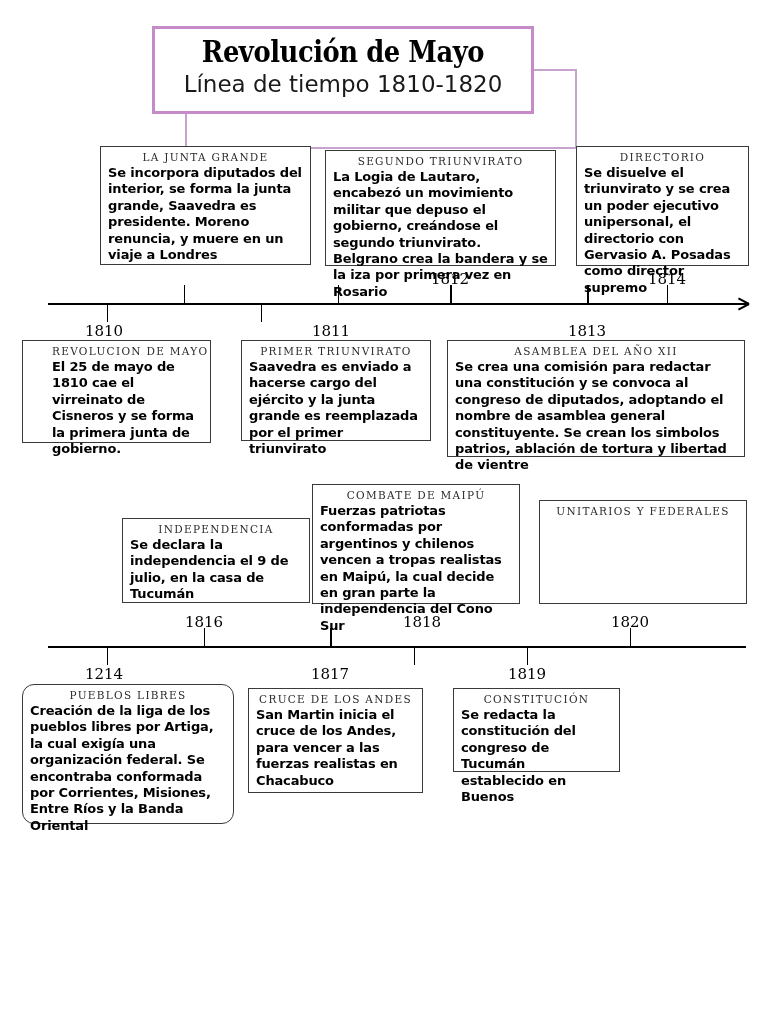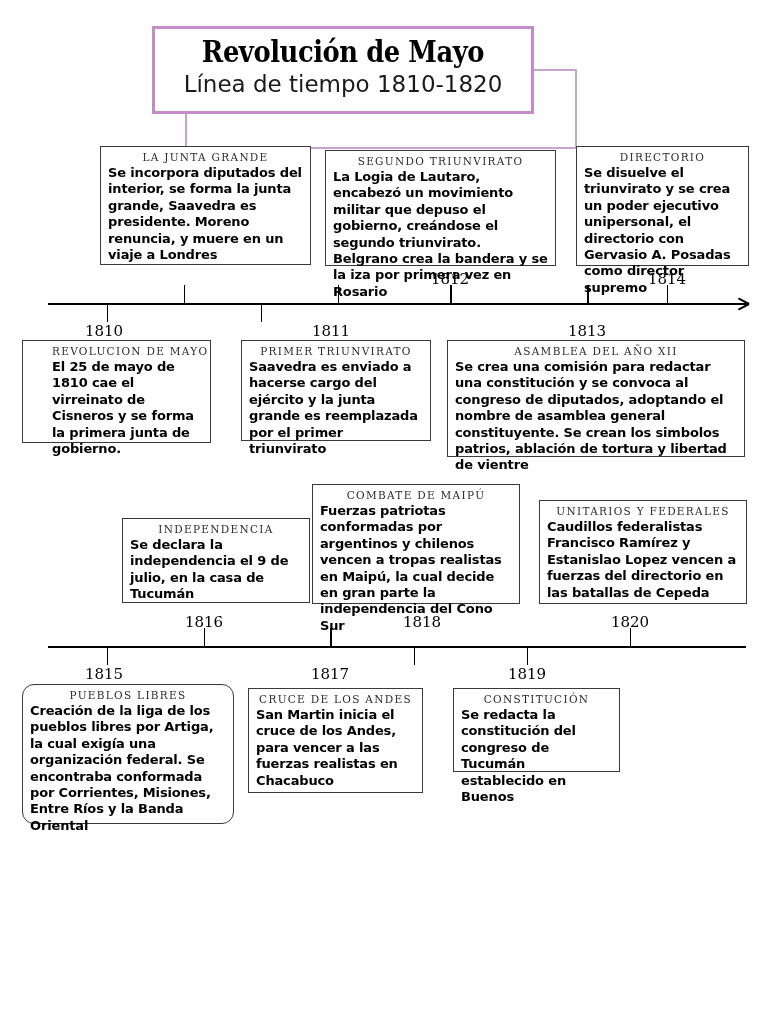--- a/index.html
+++ b/index.html
@@ -200,33 +200,32 @@
     <div class="eb-body">Se declara la independencia el 9 de julio, en la casa de Tucumán</div>
   </div>
 
   <div class="ebox" style="left:312px; top:484px; width:208px; height:120px;">
     <div class="eb-head">COMBATE DE MAIPÚ</div>
     <div class="eb-body">Fuerzas patriotas conformadas por argentinos y chilenos vencen a tropas realistas en Maipú, la cual decide en gran parte la independencia del Cono Sur</div>
   </div>
 
   <div class="ebox" style="left:539px; top:500px; width:208px; height:104px;">
     <div class="eb-head">UNITARIOS Y FEDERALES</div>
-    <div class="eb-body">Caudillos federalistas Francisco Ramírez y Estanislao Lopez vencen a fuerzas del directorio en las batallas de Cepeda</div>
   </div>
 
   <div class="axis" style="left:48px; top:646px; width:698px;"></div>
 
   <div class="tick" style="left:107px; top:646px; height:19px;"></div>
   <div class="tick" style="left:204px; top:628px; height:19px;"></div>
   <div class="tick bold" style="left:330px; top:628px; height:19px;"></div>
   <div class="tick" style="left:414px; top:646px; height:19px;"></div>
   <div class="tick" style="left:527px; top:646px; height:19px;"></div>
   <div class="tick" style="left:630px; top:628px; height:19px;"></div>
 
-  <div class="yearlabel" style="left:104px; top:665px;">1815</div>
+  <div class="yearlabel" style="left:104px; top:665px;">1214</div>
   <div class="yearlabel" style="left:204px; top:613px;">1816</div>
   <div class="yearlabel" style="left:330px; top:665px;">1817</div>
   <div class="yearlabel" style="left:422px; top:613px;">1818</div>
   <div class="yearlabel" style="left:527px; top:665px;">1819</div>
   <div class="yearlabel" style="left:630px; top:613px;">1820</div>
 
   <div class="ebox" style="left:22px; top:684px; width:212px; height:140px;border-radius:12px;">
     <div class="eb-head">PUEBLOS LIBRES</div>
     <div class="eb-body">Creación de la liga de los pueblos libres por Artiga, la cual exigía una organización federal. Se encontraba conformada por Corrientes, Misiones, Entre Ríos y la Banda Oriental</div>
   </div>

